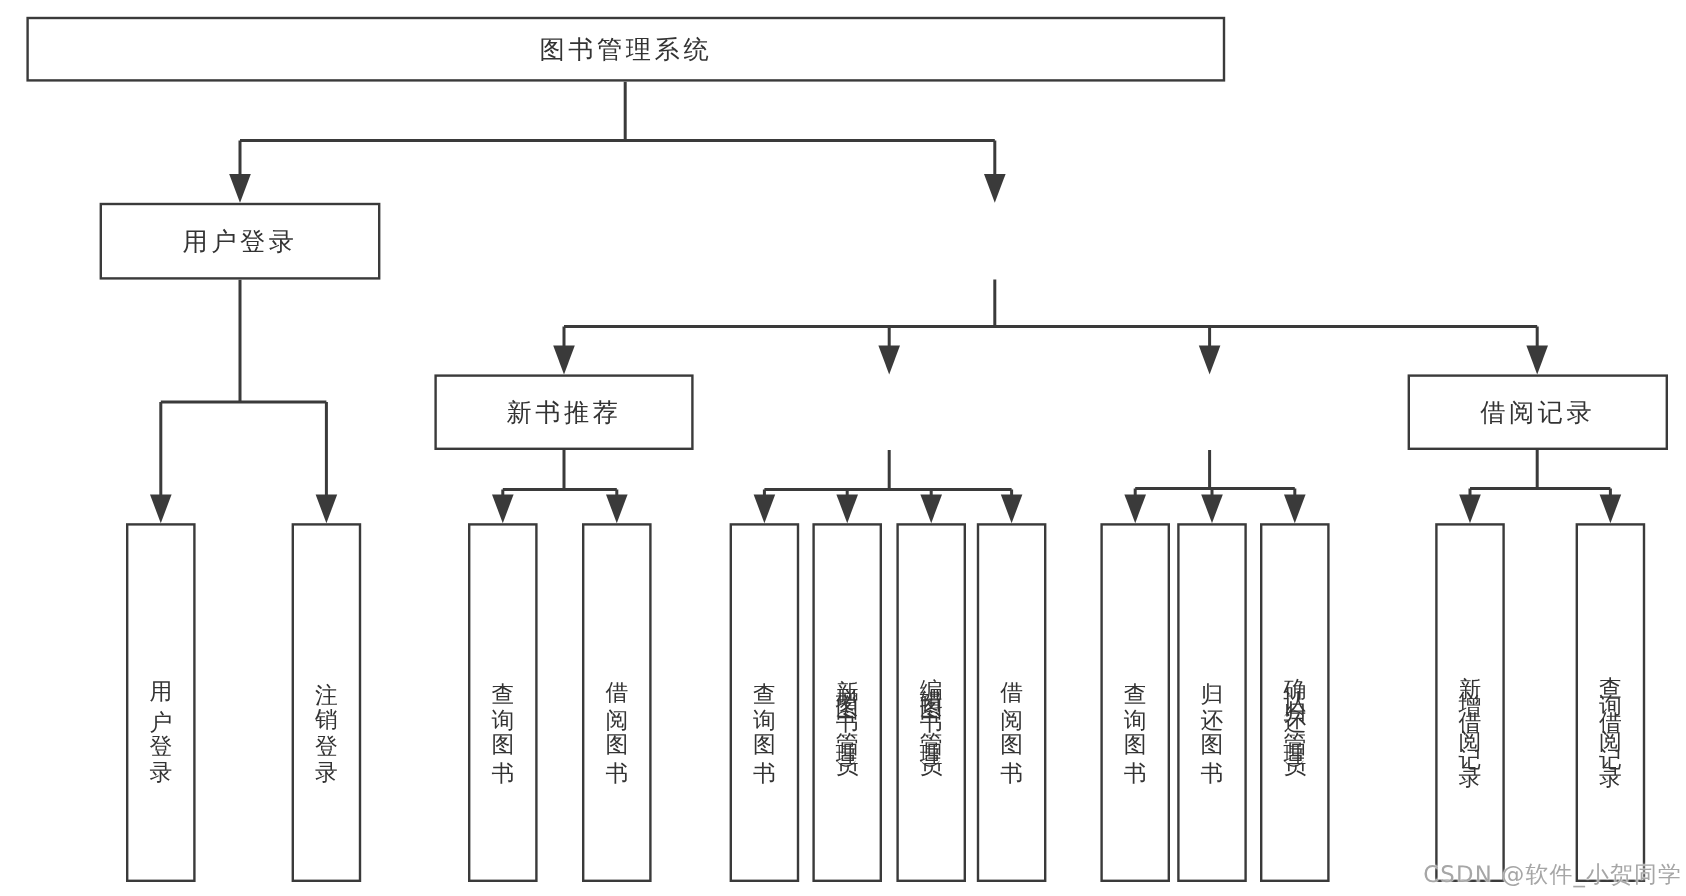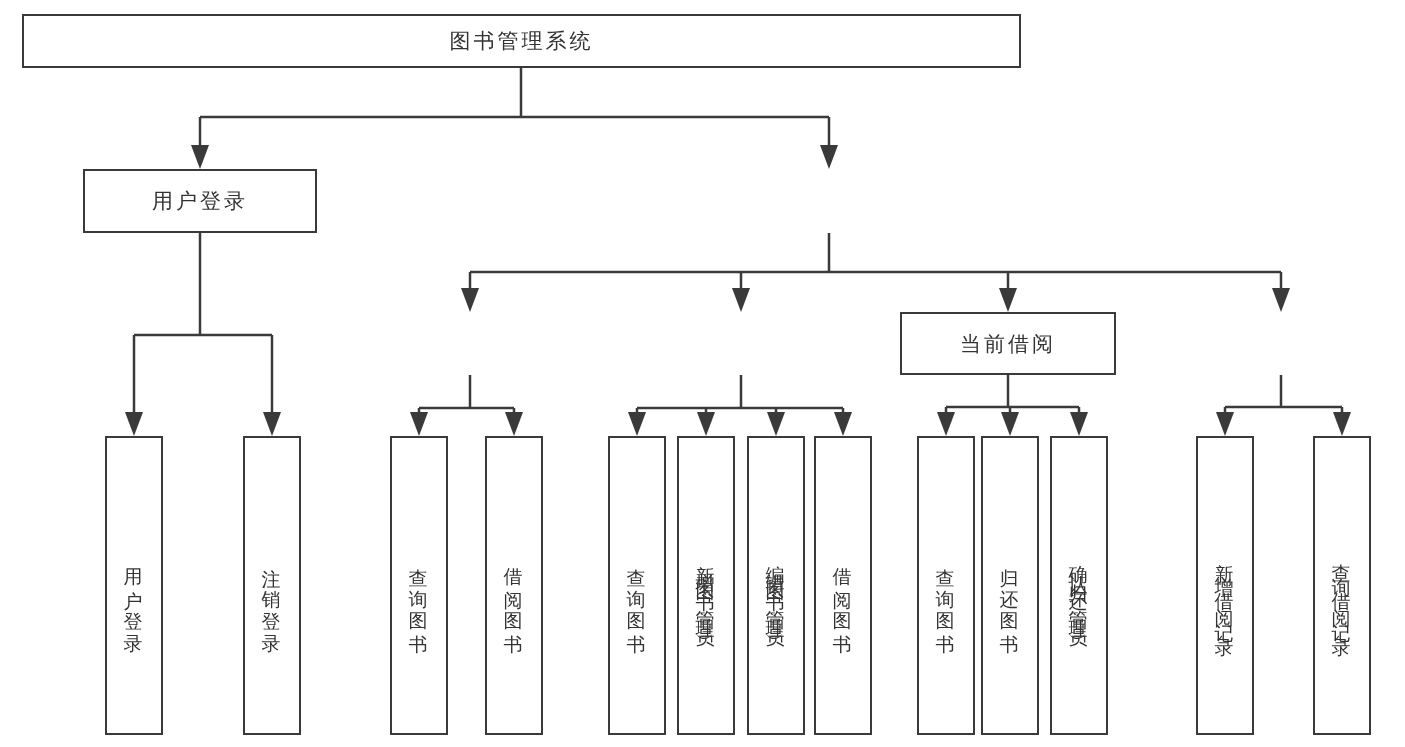--- a/index.html
+++ b/index.html
@@ -118,22 +118,25 @@
   </svg>
 
   <div class="box root">
     <span class="h-label">图书管理系统</span>
   </div>
 
   <div class="box n-user-login">
     <span class="h-label">用户登录</span>
   </div>
 
-  <div class="box lvl3 n-current">
-    <span class="h-label">当前借阅</span>
+  <div class="box lvl3 n-new-book">
+    <span class="h-label">新书推荐</span>
+  </div>
+  <div class="box lvl3 n-records">
+    <span class="h-label">借阅记录</span>
   </div>
 
   <div class="box leaf v4 leaf-login">
     <span>用户登录</span>
   </div>
   <div class="box leaf v4 leaf-logout">
     <span>注销登录</span>
   </div>
 
   <div class="box leaf v4 leaf-nb-query">
@@ -166,13 +169,14 @@
     <span>确认归还（管理员）</span>
   </div>
 
   <div class="box leaf v6 leaf-br-add">
     <span>新增借阅记录</span>
   </div>
   <div class="box leaf v6 leaf-br-query">
     <span>查询借阅记录</span>
   </div>
 
+  <div class="watermark">CSDN @软件_小贺同学</div>
 </div>
 
 </body></html>

